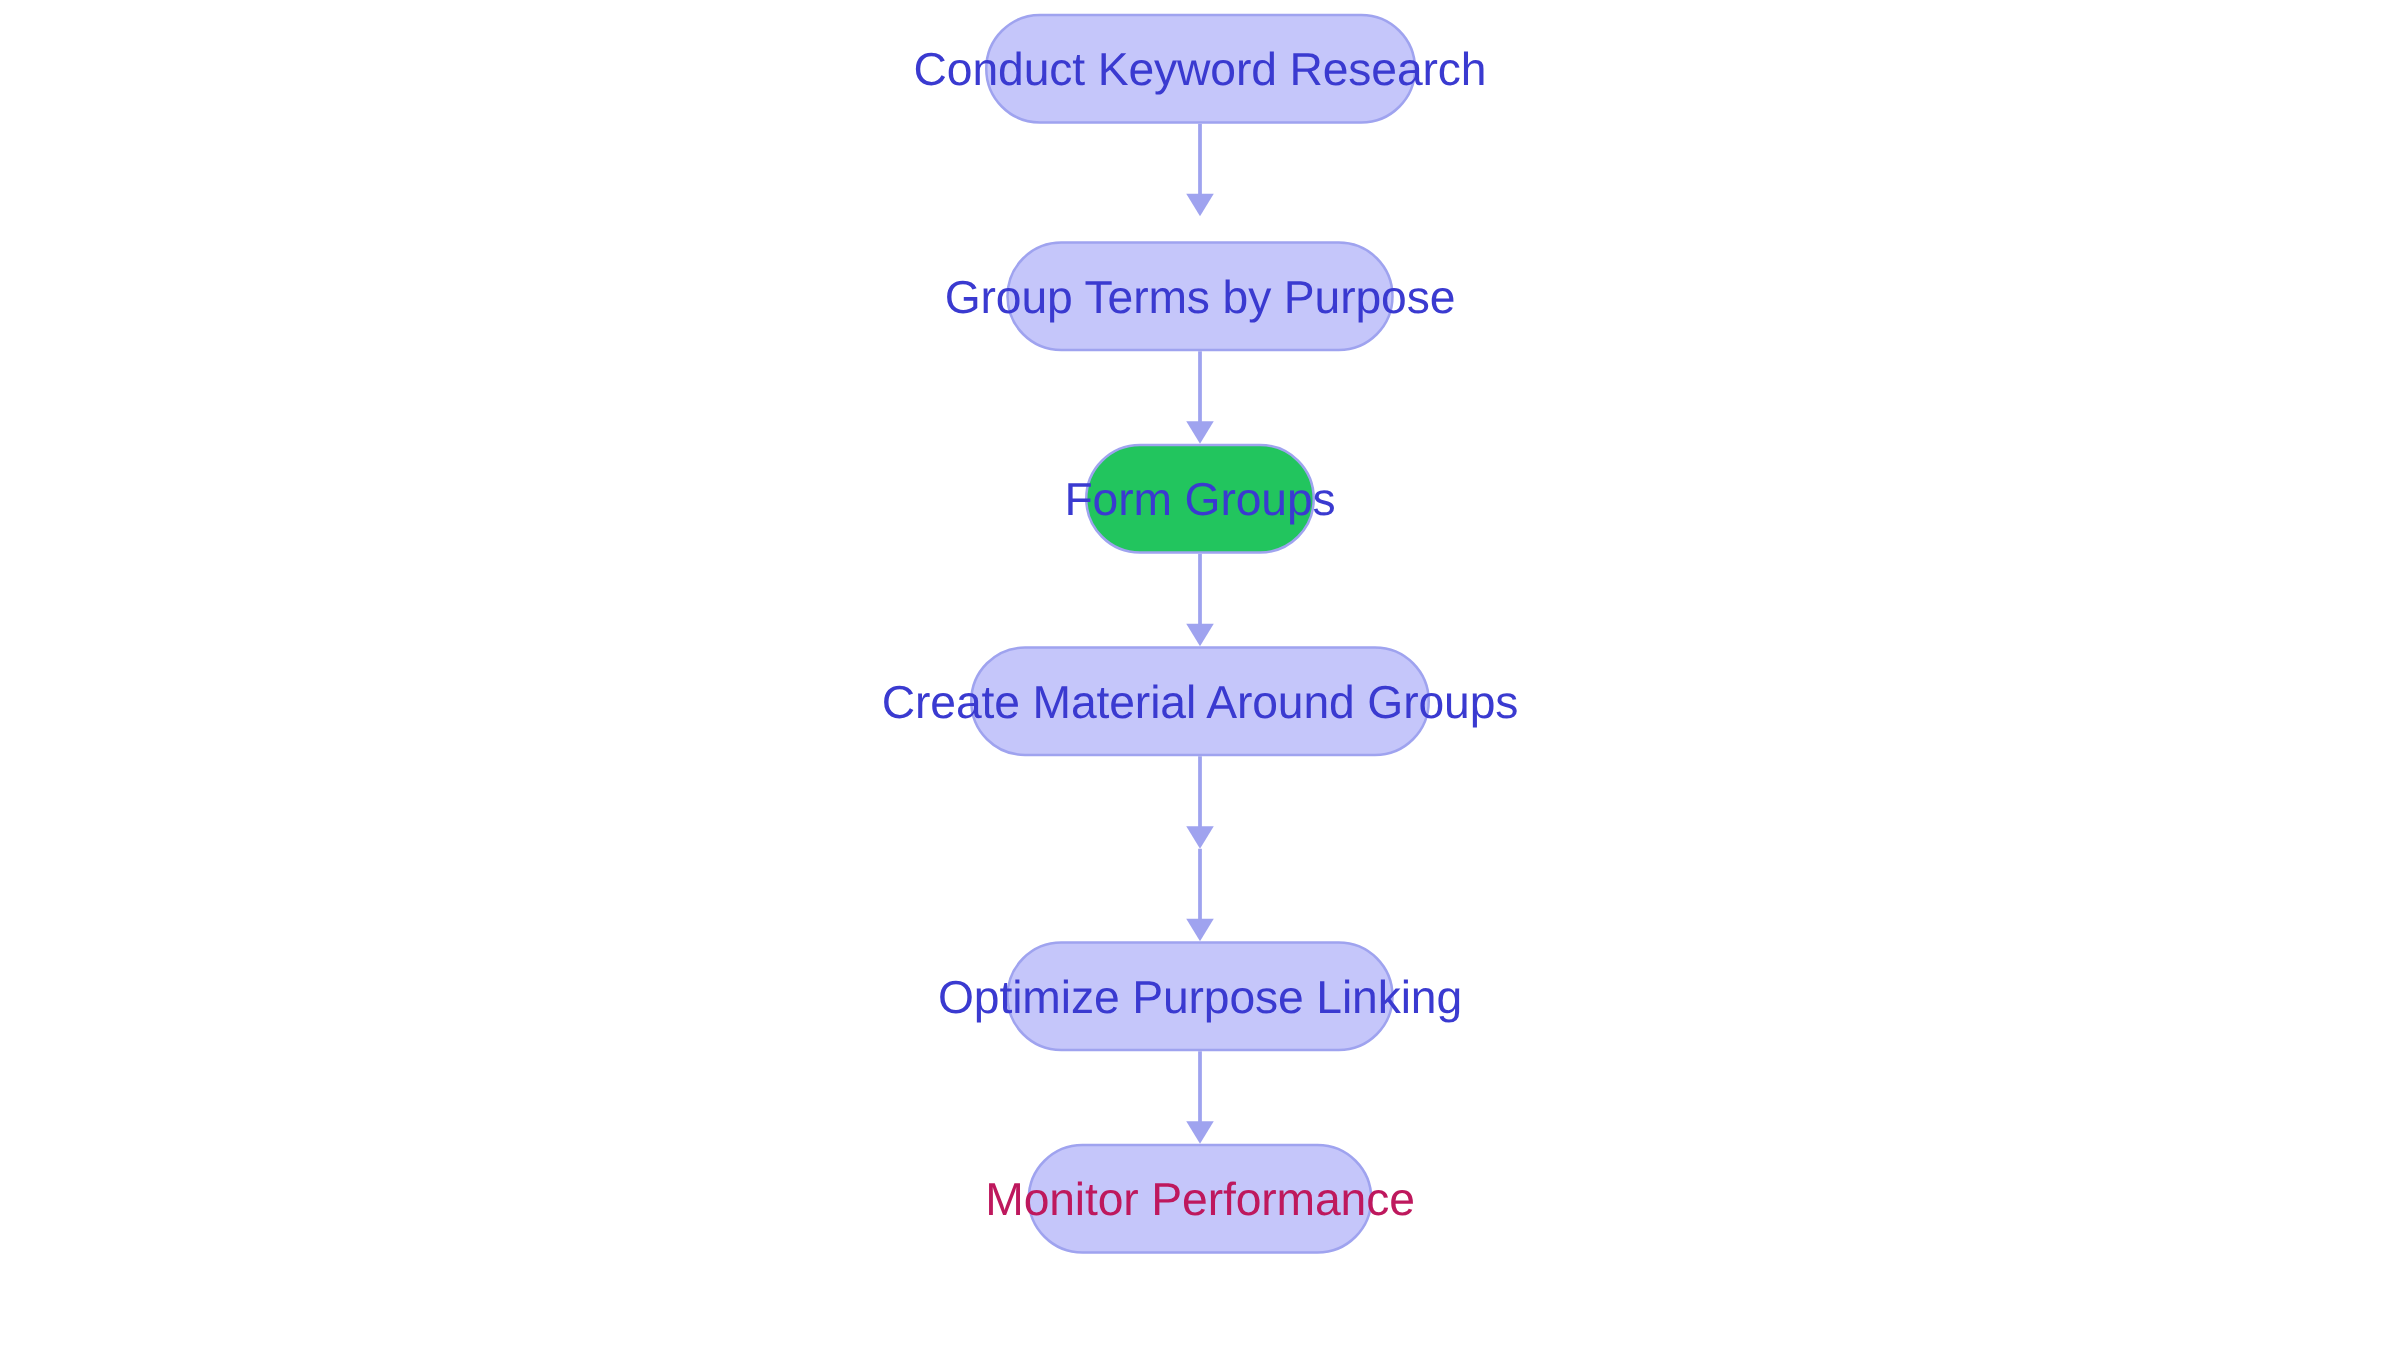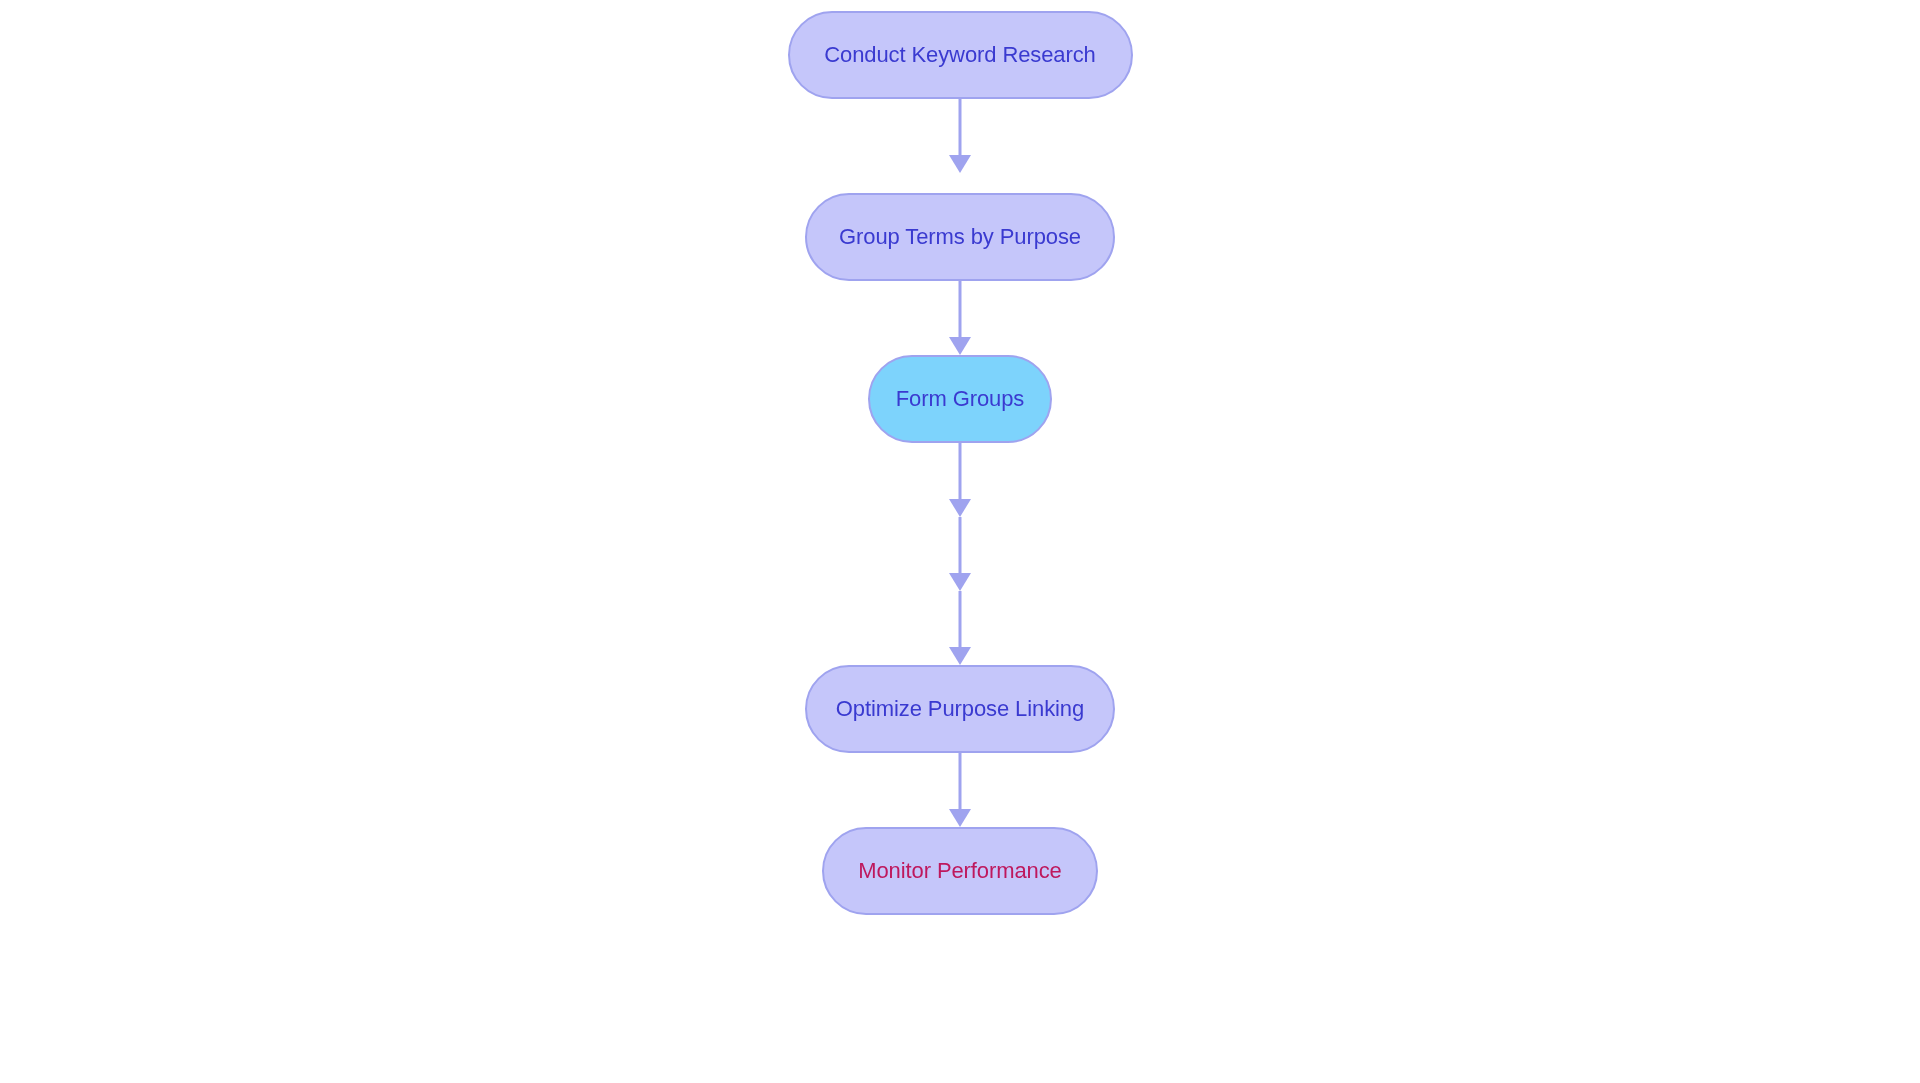--- a/index.html
+++ b/index.html
@@ -34,21 +34,21 @@
     border: 2px solid #9fa3ef;
     border-radius: 44px;
     background: #c5c6fa;
     display: flex;
     align-items: center;
     justify-content: center;
     padding: 0 34px;
     flex: 0 0 auto;
   }
   .node-label {
-    font-size: 22px;
+    font-size: 37px;
     line-height: 1;
     color: #3a3ad0;
     white-space: nowrap;
     letter-spacing: -0.1px;
   }
   .connector {
     flex: 0 0 auto;
     width: 26px;
     height: 74px;
     position: relative;
@@ -94,29 +94,32 @@
 
     <div class="node" style="width: 310px; background: rgb(197, 198, 250); border-color: rgb(159, 163, 239); margin-top: 20px;">
       <span class="node-label" style="color: rgb(58, 58, 208);">Group Terms by Purpose</span>
     </div>
 
     <div class="connector">
       <span class="stem" style="background: rgb(159, 163, 239);"></span>
       <span class="head" style="border-top-color: rgb(159, 163, 239);"></span>
     </div>
 
-    <div class="node" style="width: 184px; background: #7dd3fc; border-color: rgb(159, 163, 239);">
+    <div class="node" style="width: 184px; background: #22c55e; border-color: rgb(159, 163, 239);">
       <span class="node-label" style="color: rgb(58, 58, 208);">Form Groups</span>
     </div>
 
     <div class="connector">
       <span class="stem" style="background: rgb(159, 163, 239);"></span>
       <span class="head" style="border-top-color: rgb(159, 163, 239);"></span>
     </div>
 
+    <div class="node" style="width: 368px; background: rgb(197, 198, 250); border-color: rgb(159, 163, 239);">
+      <span class="node-label" style="color: rgb(58, 58, 208);">Create Material Around Groups</span>
+    </div>
 
     <div class="connector">
       <span class="stem" style="background: rgb(159, 163, 239);"></span>
       <span class="head" style="border-top-color: rgb(159, 163, 239);"></span>
     </div>
 
 
     <div class="connector">
       <span class="stem" style="background: rgb(159, 163, 239);"></span>
       <span class="head" style="border-top-color: rgb(159, 163, 239);"></span>

